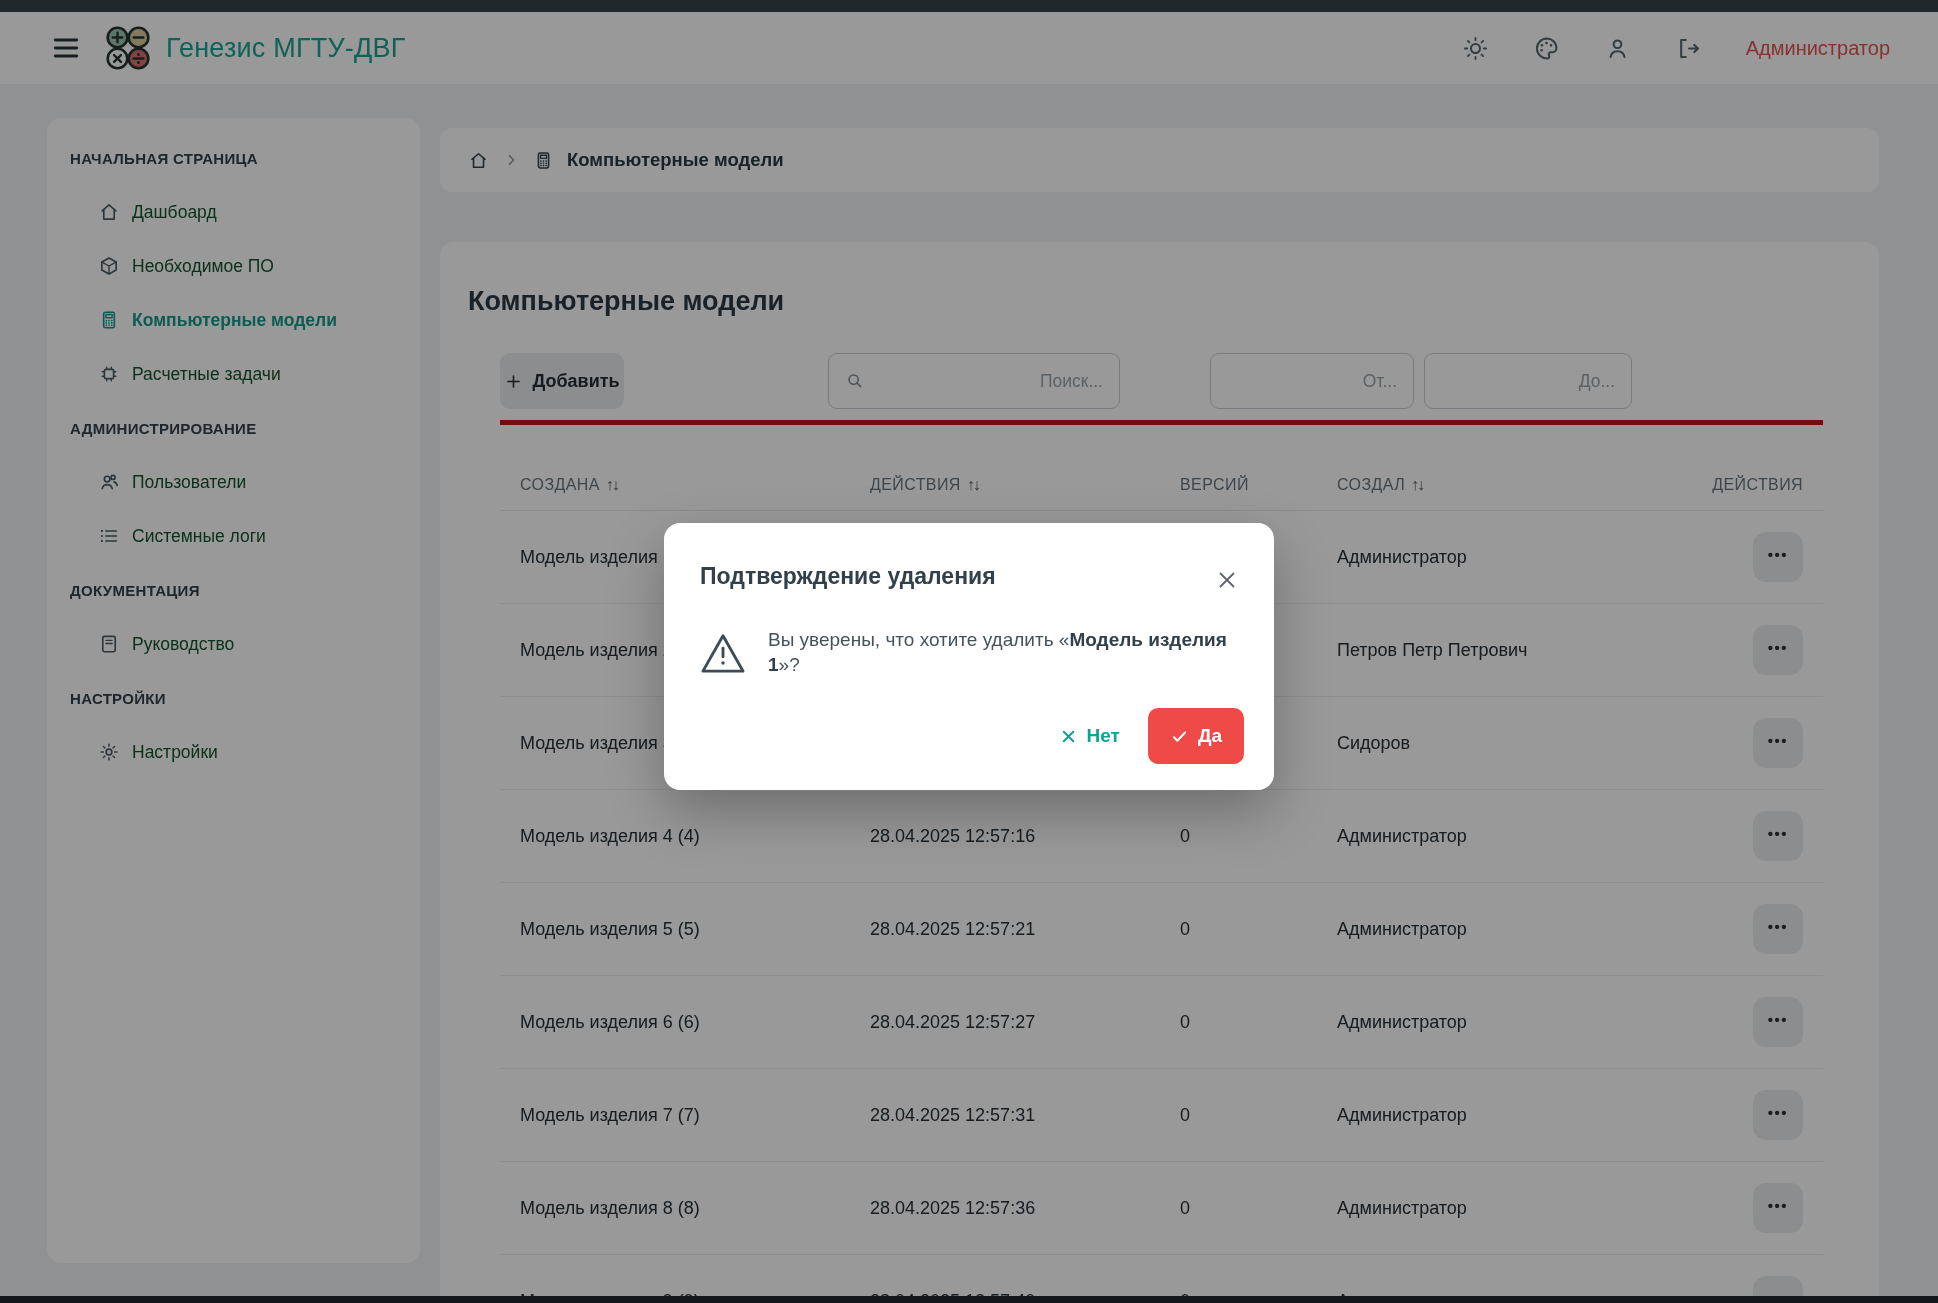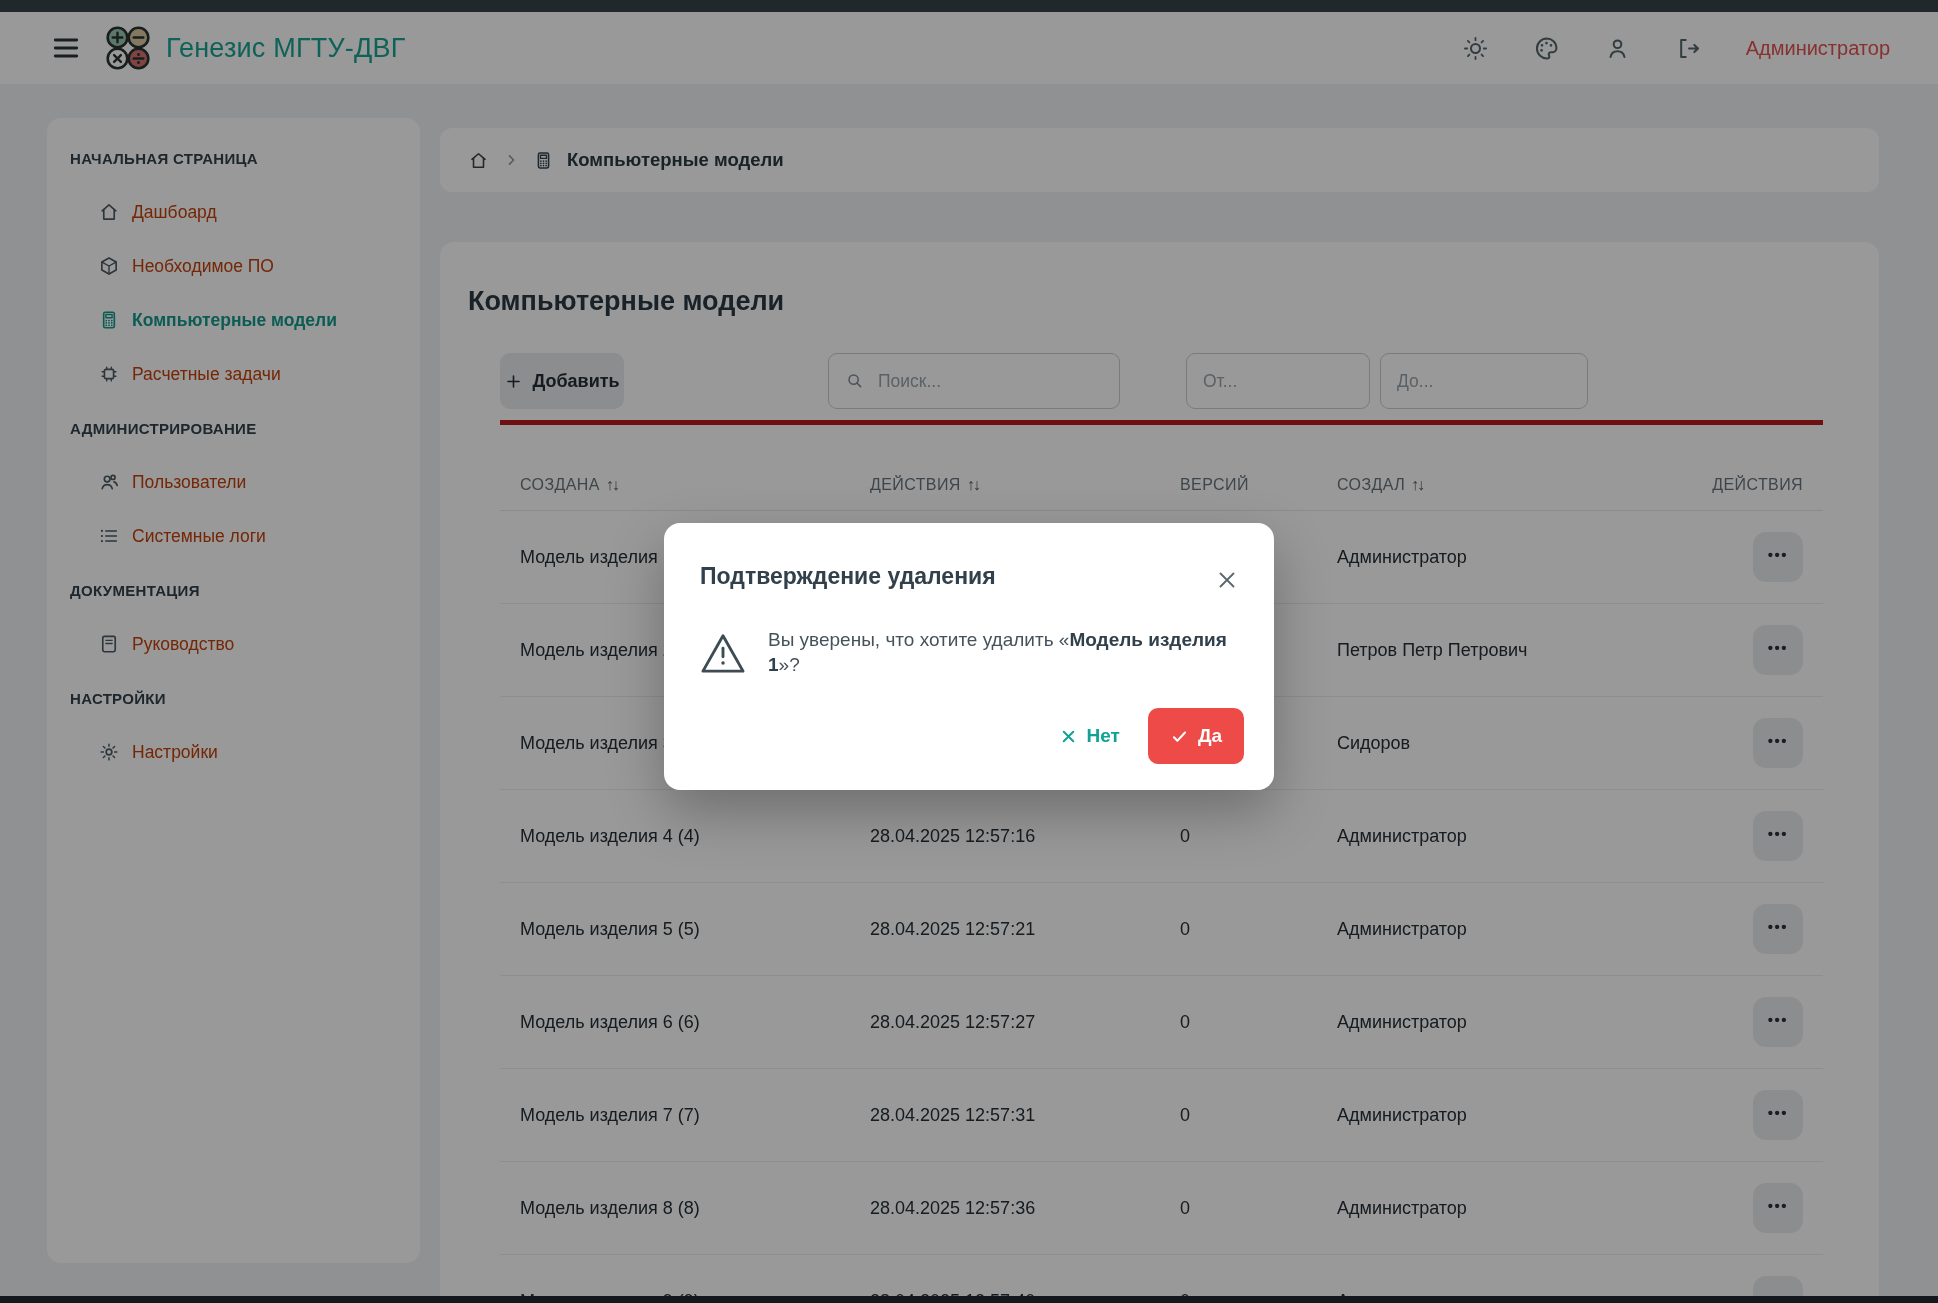--- a/index.html
+++ b/index.html
@@ -33,21 +33,21 @@
   .sidebar-card {
     position:absolute; left:47px; top:118px; width:373px; height:1145px;
     background:#fff; border-radius:14px; padding:13px 0 0 0; overflow:hidden;
   }
   .nav-section-label {
     height:54px; display:flex; align-items:center; padding-left:23px;
     font-size:15px; font-weight:bold; color:#33424b; letter-spacing:.3px;
   }
   .nav-item {
     height:54px; display:flex; align-items:center; padding-left:51px; gap:12px;
-    font-size:17.5px; color:#c2410c; cursor:pointer;
+    font-size:17.5px; color:#14532d; cursor:pointer;
   }
   .nav-item .icon { width:22px; height:22px; color:#4b5a63; flex:0 0 auto; }
   .nav-item.active { color:#14998a; font-weight:bold; }
   .nav-item.active .icon { color:#14998a; }
 
   
   .breadcrumb-card {
     position:absolute; left:440px; top:128px; width:1439px; height:64px;
     background:#fff; border-radius:12px; display:flex; align-items:center;
     padding-left:28px; gap:13px;
@@ -68,29 +68,29 @@
     display:flex; align-items:flex-start;
   }
   .add-btn {
     height:56px; width:124px; border:none; border-radius:10px; background:#e9ebee;
     display:flex; align-items:center; justify-content:center; gap:9px;
     font-family:inherit; font-size:18px; font-weight:bold; color:#232d33; cursor:pointer;
   }
   .add-btn .icon { width:19px; height:19px; color:#232d33; }
   .inp {
     height:56px; border:1.5px solid #c9ced4; border-radius:9px; background:#fff;
-    font-family:inherit; font-size:17.5px; color:#2b3a44; padding:0 16px;
+    font-family:inherit; font-size:17.5px; color:#2b3a44; padding:0 16px;text-align:right;
   }
   .inp::placeholder { color:#99a2aa; }
   .search-wrap { position:relative; margin-left:204px; }
   .search-wrap .icon {
     position:absolute; left:16px; top:17px; width:21px; height:21px; color:#828d95; pointer-events:none;
   }
   .search-wrap .inp { width:292px; padding-left:49px; }
-  .inp-from { margin-left:66px; width:184px; }
+  .inp-from { margin-left:90px; width:204px; }
   .inp-to { margin-left:10px; width:208px; }
 
   .thead, .trow {
     display:grid; grid-template-columns:350px 310px 157px 1fr 90px;
     align-items:center; padding:0 20px;
   }
   .thead { margin:34px 56px 0 60px; height:52px; border-bottom:1px solid #e4e8eb; }
   .th { font-size:16px; color:#68747d; letter-spacing:.4px; display:flex; align-items:center; gap:6px; cursor:pointer; }
   .th .sort { font-size:16px; letter-spacing:-2px; color:#525e66; }
   .th.right { justify-content:flex-end; }

